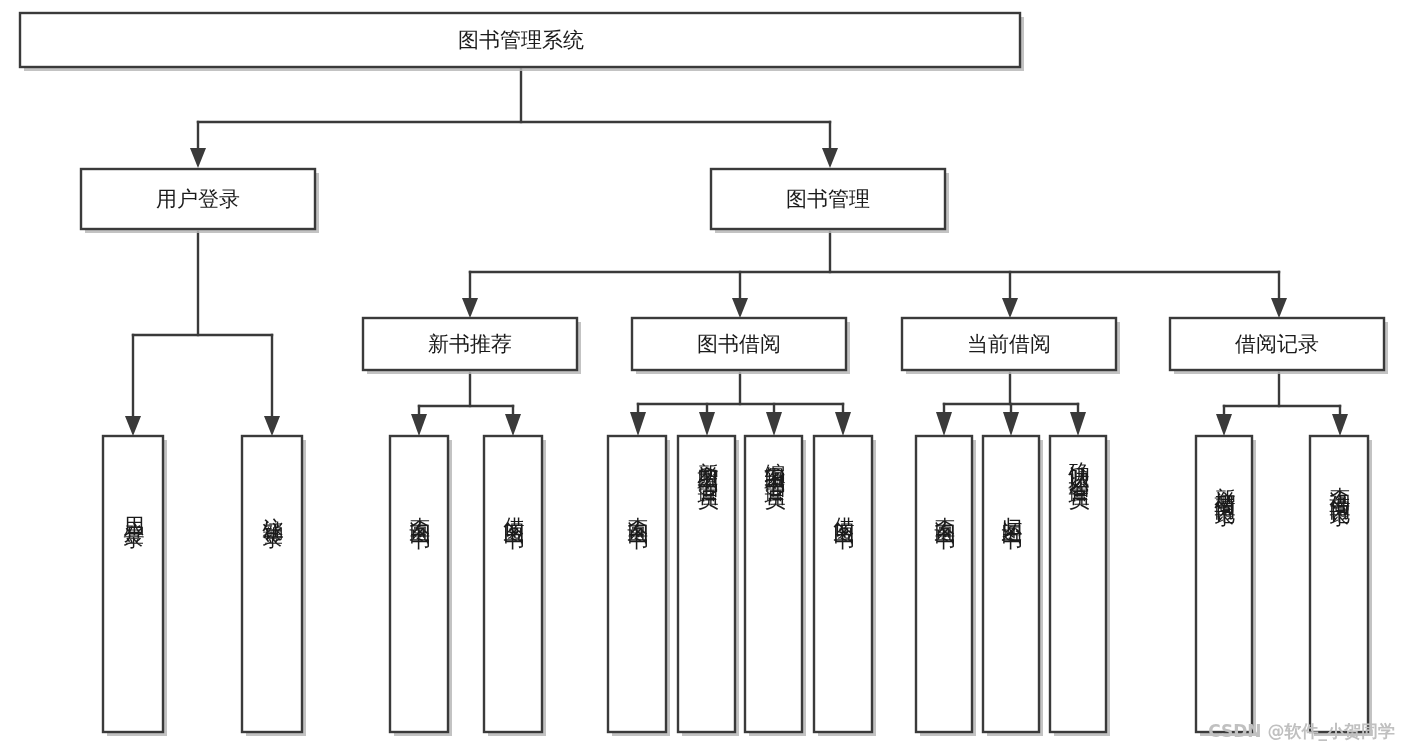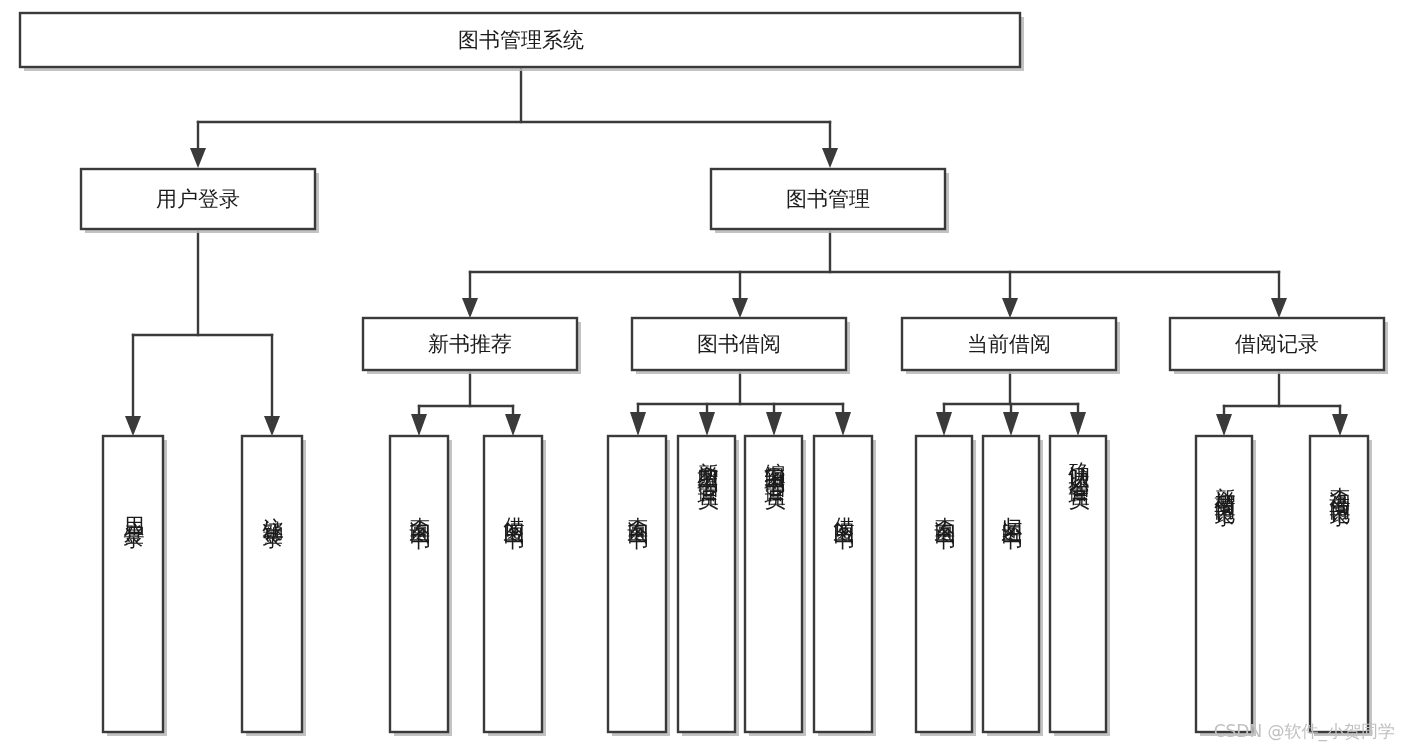--- a/index.html
+++ b/index.html
@@ -62,20 +62,21 @@
   }
   .watermark {
     position: absolute;
     right: 10px;
     bottom: 4px;
     font-family: "DejaVu Sans", "Liberation Sans", sans-serif;
     font-size: 17px;
     color: #c0c0c0;
     white-space: nowrap;
     user-select: none;
+    font-weight: bold;
   }
 </style>
 </head>
 <body>
 
 <div id="diagram-root">
 
   <svg id="flowchart" viewBox="0 0 1405 747">
 
     <g>

